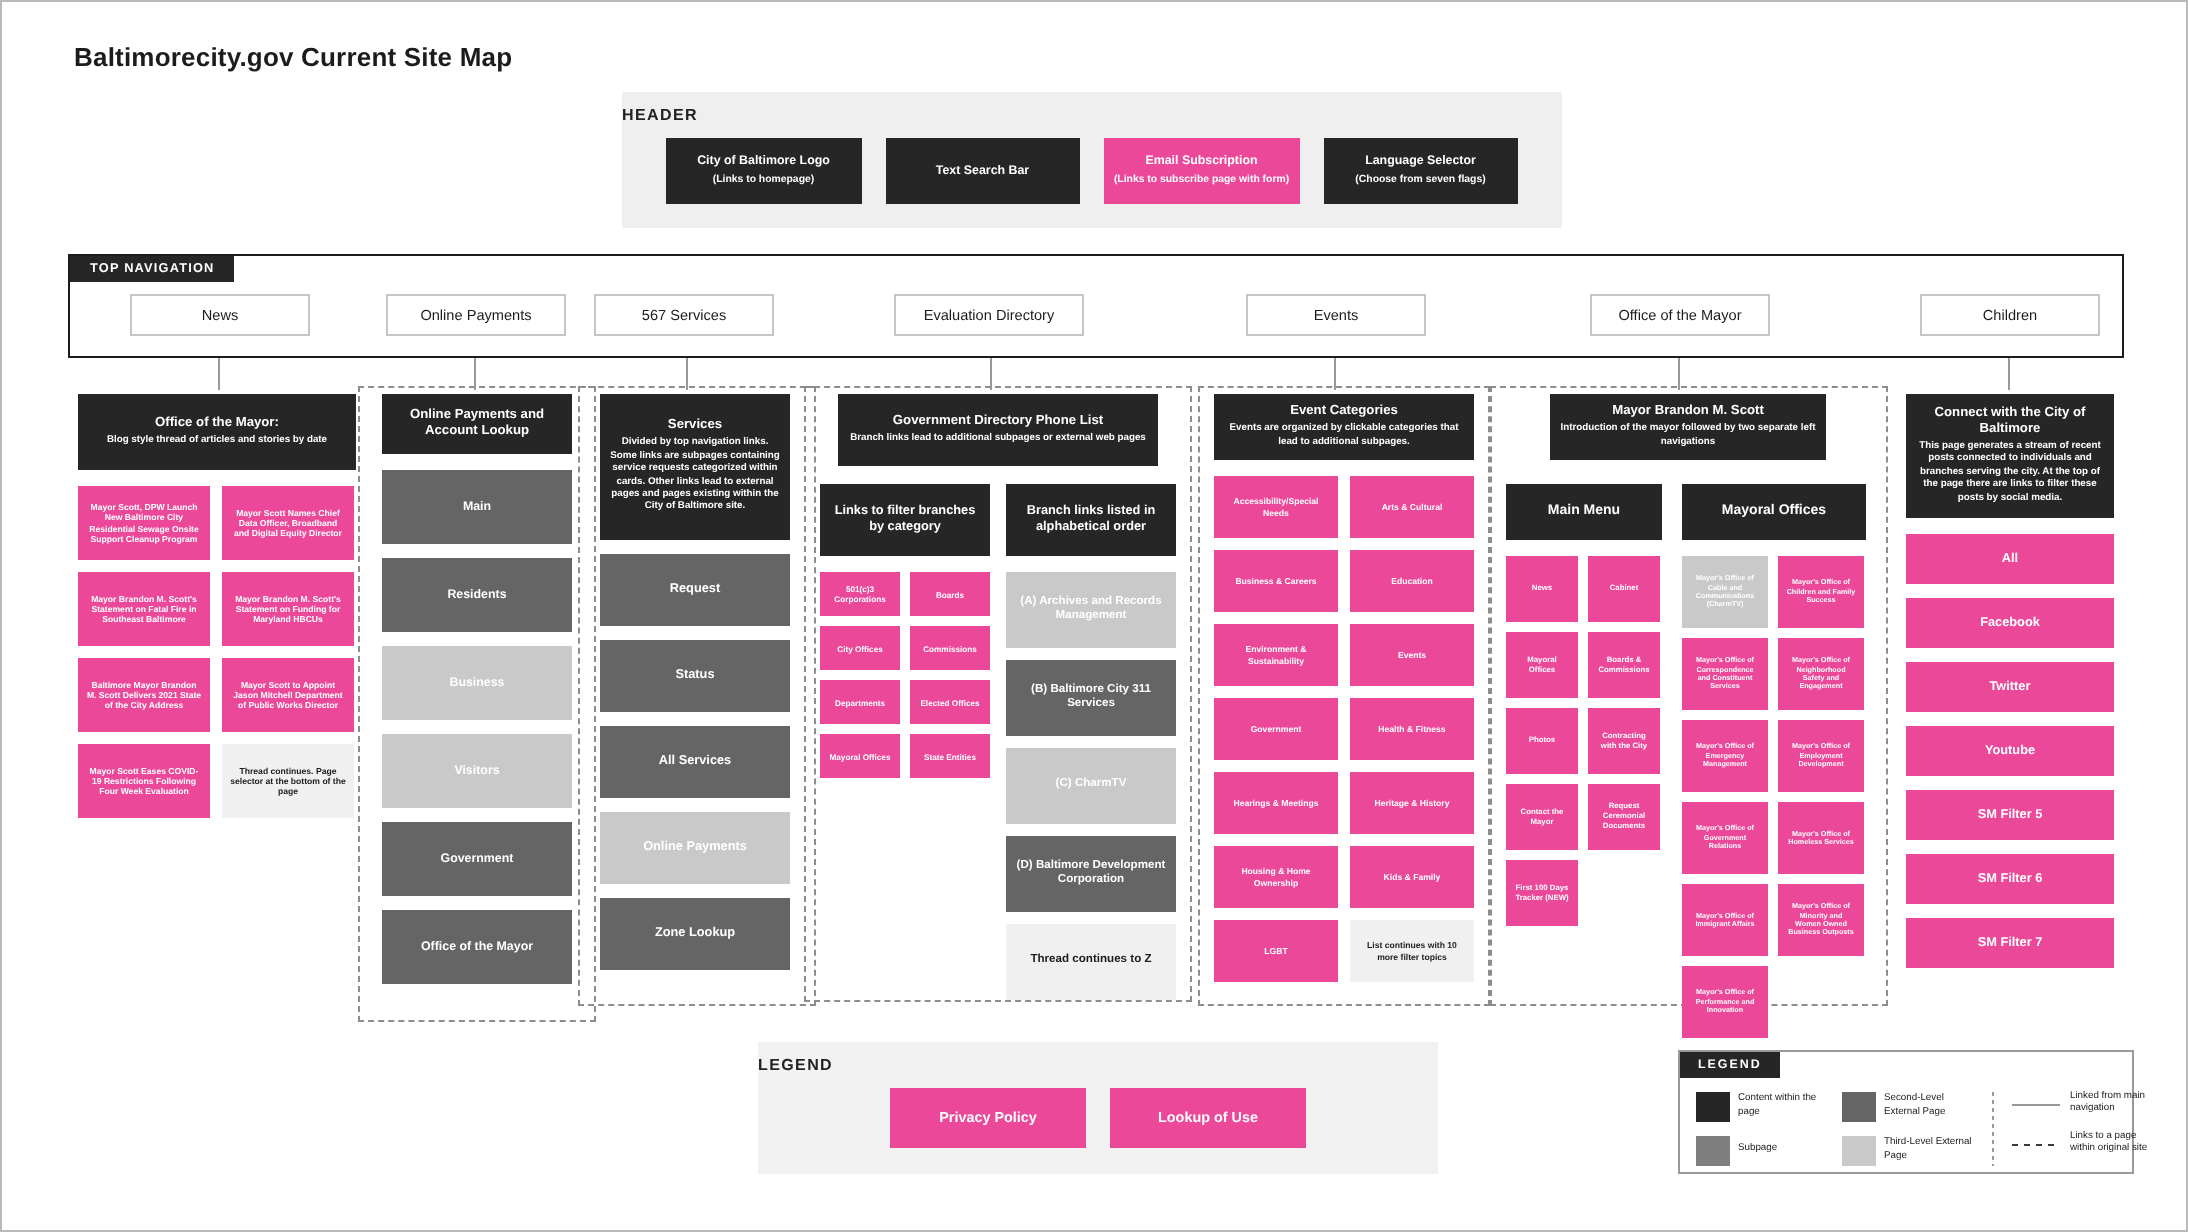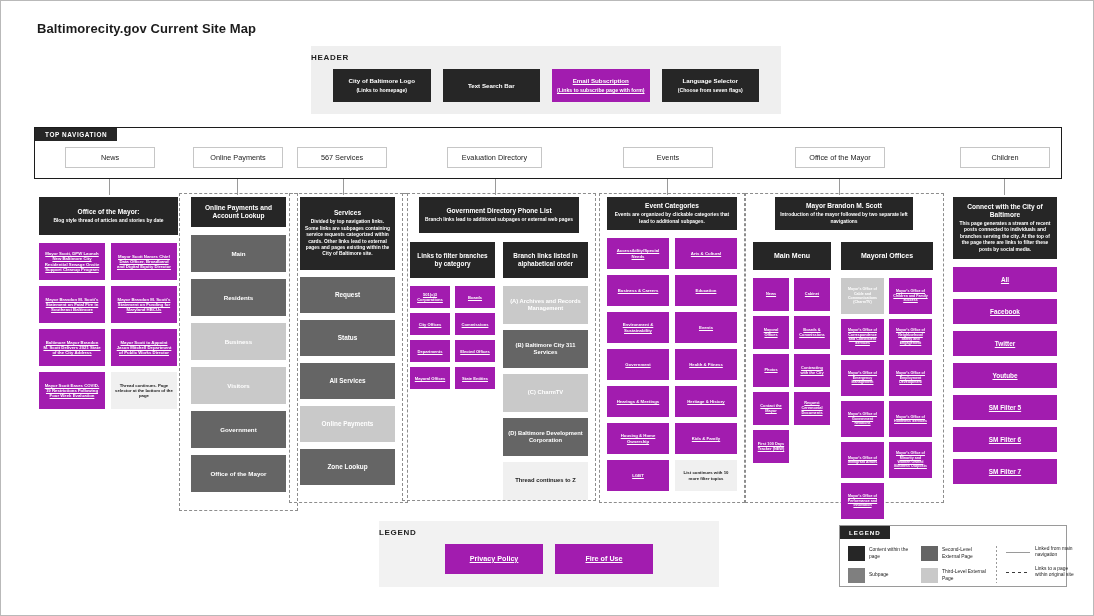--- a/index.html
+++ b/index.html
@@ -15,21 +15,21 @@
   .page-title{position:absolute;left:36px;top:20px;font-size:13px;font-weight:bold;letter-spacing:.1px;}
 
   
   .node{
     box-sizing:border-box;
     display:flex;flex-direction:column;align-items:center;justify-content:center;
     text-align:center;color:#fff;font-weight:bold;
     padding:3px 4px;line-height:1.22;
   }
   .lvl-content{background:#262626;}
-  .lvl-sub{background:#a21caf;text-decoration:underline;}
+  .lvl-sub{background:#ec4899;}
   .lvl-second{background:#656565;}
   .lvl-third{background:#c9c9c9;}
   .lvl-plain{background:#f0f0f0;color:#1c1c1c;}
   .node .sub{font-weight:bold;font-size:5.2px;margin-top:2px;line-height:1.3;}
 
   
   .header-band{position:absolute;left:310px;top:45px;width:470px;height:68px;background:#efefef;}
   .band-title{font-size:8px;font-weight:bold;letter-spacing:.7px;padding-top:7px;color:#222;}
   .header-row{display:flex;gap:12px;padding:7px 22px 0 22px;}
   .header-row .node{width:100px;height:33px;font-size:6.2px;}
@@ -447,21 +447,21 @@
       </div>
   </div>
 
   <div class="footer-band">
     <div class="band-title">LEGEND</div>
     <div class="footer-row" id="footer-row">
         <div class="node lvl-sub">
           <span>Privacy Policy</span>
         </div>
         <div class="node lvl-sub">
-          <span>Fire of Use</span>
+          <span>Lookup of Use</span>
         </div>
       </div>
   </div>
 
   <div class="legend">
     <div class="legend-tag">LEGEND</div>
     <div class="legend-grid">
       <div class="lg-col" id="lg-c1">
           <div class="lg-item">
             <div class="sw" style="background: rgb(38, 38, 38);"></div>

